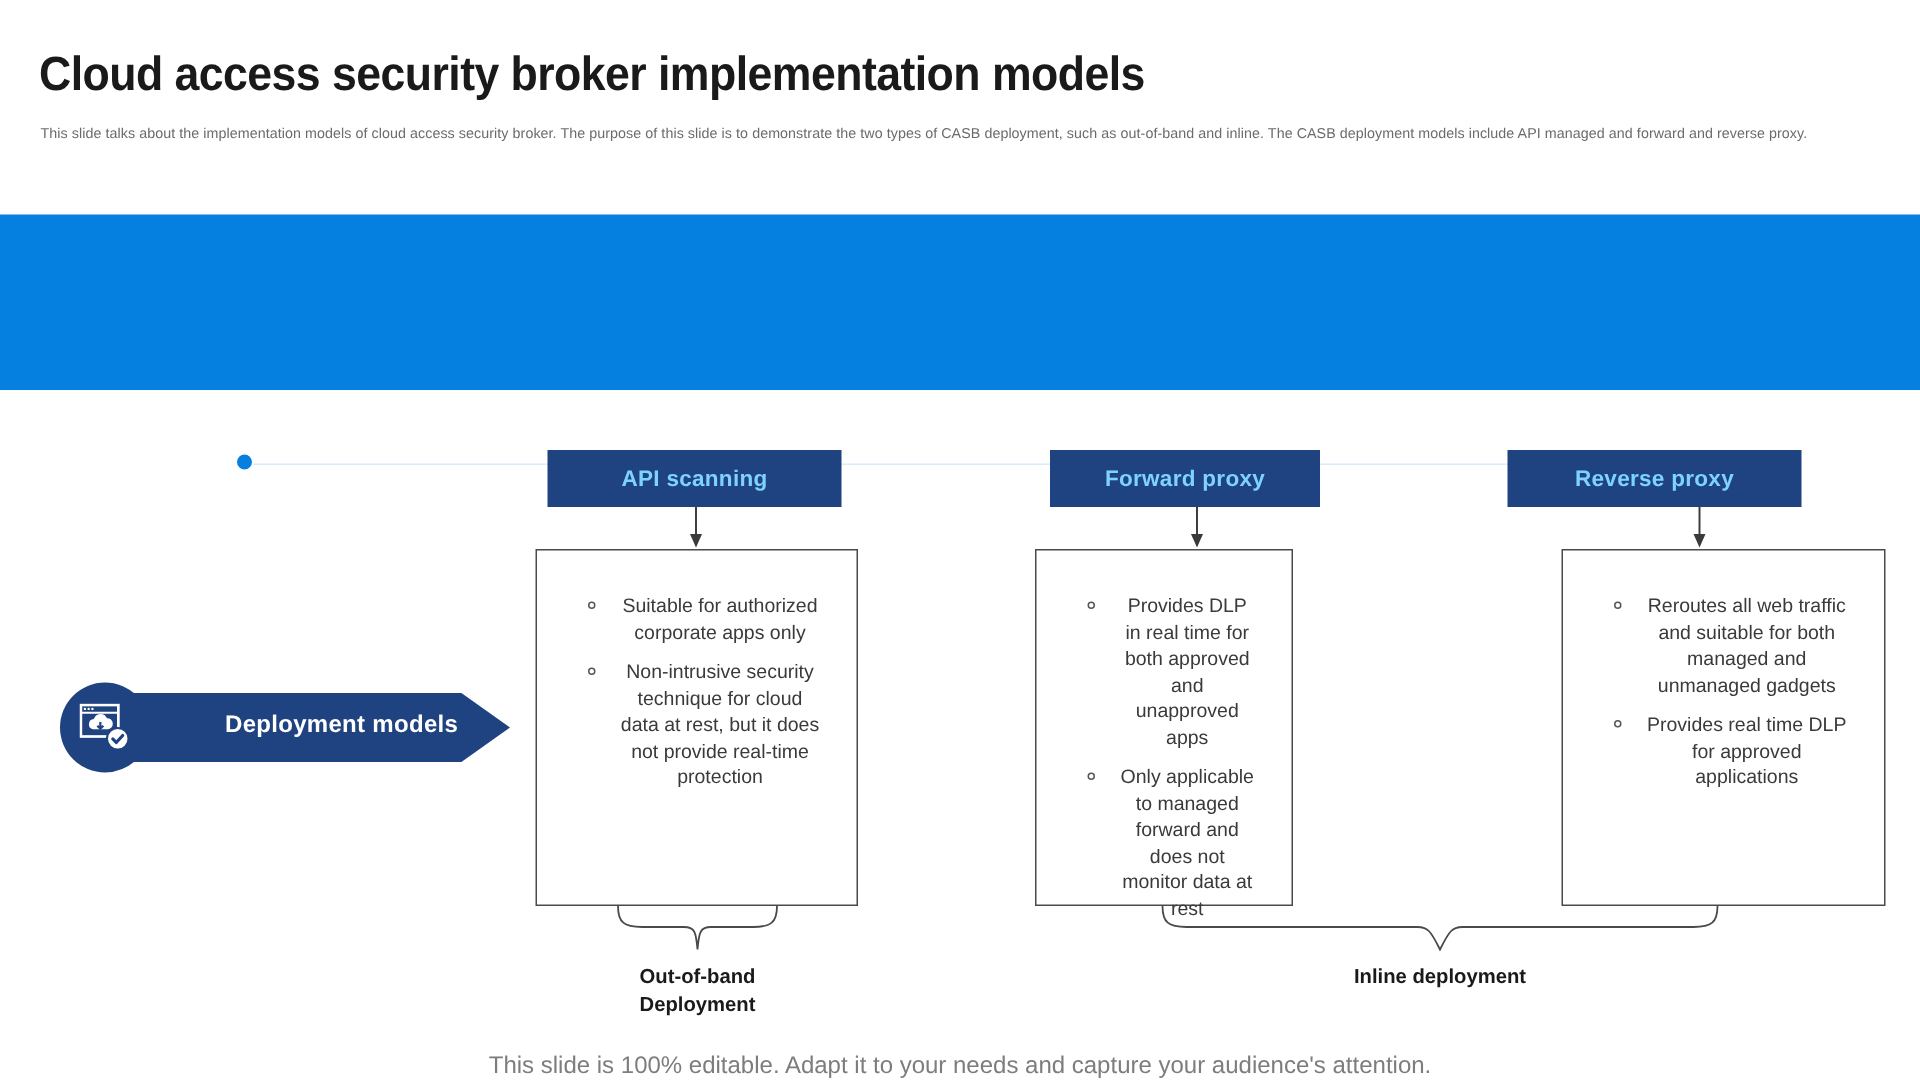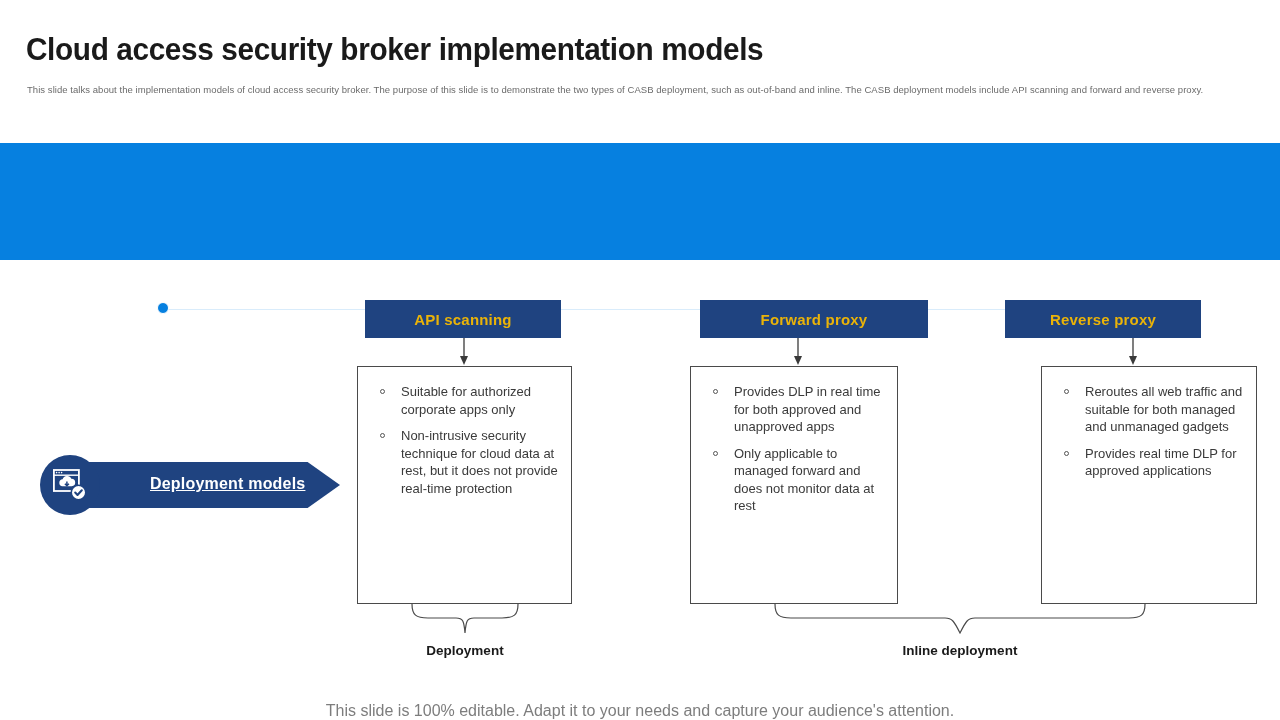--- a/index.html
+++ b/index.html
@@ -106,41 +106,40 @@
   #deploy-label {
     position: absolute;
     left: 110px;
     top: 20px;
     width: 190px;
     color: #ffffff;
     font-size: 16px;
     font-weight: bold;
     font-family: "Liberation Sans Narrow", "Liberation Sans", sans-serif;
     letter-spacing: 0.2px;
-    text-decoration: underline;
   }
   #deploy-circle {
     position: absolute;
     left: 0;
     top: 0;
     width: 60px;
     height: 60px;
     border-radius: 50%;
     background: #1f4380;
   }
   #deploy-circle svg { position: absolute; left: 13px; top: 14px; }
 
   
   .col { position: absolute; top: 300px; }
   .col-head {
     position: absolute;
     top: 0;
     height: 38px;
     background: #1f4380;
-    color: #eab308;
+    color: #7dd3fc;
     font-size: 15px;
     font-weight: bold;
     font-family: "Liberation Sans Narrow", "Liberation Sans", sans-serif;
     display: flex;
     align-items: center;
     justify-content: center;
     letter-spacing: 0.2px;
   }
   .col-arrow {
     position: absolute;
@@ -154,23 +153,24 @@
     height: 238px;
     border: 1px solid #4a4a4a;
     box-sizing: border-box;
     background: #ffffff;
   }
   .bullets {
     position: absolute;
     left: 22px;
     top: 16px;
     right: 12px;
-    margin: 0;
+    margin: 12px;
     padding: 0;
     list-style: none;
+    text-align: center;
   }
   .bullets li {
     position: relative;
     padding-left: 21px;
     margin-bottom: 9px;
     font-size: 13px;
     line-height: 17.5px;
     color: #3a3a3a;
   }
   .bullets li::before {
@@ -205,21 +205,21 @@
     width: 1280px;
     text-align: center;
     font-size: 16px;
     color: #7d7d7d;
   }
 </style>
 </head>
 <body>
 
 <div id="slide-title">Cloud access security broker implementation models</div>
-<div id="slide-subtitle">This slide talks about the implementation  models of cloud access security broker. The purpose of this slide is to demonstrate the two types of CASB deployment, such as out-of-band and inline. The CASB deployment models include API scanning and forward and reverse proxy.</div>
+<div id="slide-subtitle">This slide talks about the implementation  models of cloud access security broker. The purpose of this slide is to demonstrate the two types of CASB deployment, such as out-of-band and inline. The CASB deployment models include API managed and forward and reverse proxy.</div>
 
 <div id="banner">
   <div id="banner-line"></div>
 
   <div class="tl-node" style="left:164px">
     <div class="tl-dot"></div>
     <div class="tl-label">Can be implemented on-premise or cloud</div>
   </div>
   <div class="tl-node" style="left:482px">
     <div class="tl-dot"></div>
@@ -261,26 +261,26 @@
   </svg>
   <div class="col-box" style="left:357px;width:215px">
     <ul class="bullets">
       <li>Suitable for authorized corporate apps only</li>
       <li>Non-intrusive security technique for cloud data at rest, but it does not provide real-time protection</li>
     </ul>
   </div>
 </div>
 
 <div class="col">
-  <div class="col-head" style="left:700px;width:228px">Forward proxy</div>
+  <div class="col-head" style="left:700px;width:180px">Forward proxy</div>
   <svg class="col-arrow" style="left:793px;width:10px;height:28px" viewBox="0 0 10 28">
     <line x1="5" y1="0" x2="5" y2="19" stroke="#3a3a3a" stroke-width="1.3"></line>
     <polygon points="5,27 1,18 9,18" fill="#3a3a3a"></polygon>
   </svg>
-  <div class="col-box" style="left:690px;width:208px">
+  <div class="col-box" style="left:690px;width:172px">
     <ul class="bullets">
       <li>Provides DLP in real time for both approved  and unapproved apps</li>
       <li>Only applicable to managed forward and does not monitor data at rest</li>
     </ul>
   </div>
 </div>
 
 <div class="col">
   <div class="col-head" style="left:1005px;width:196px">Reverse proxy</div>
   <svg class="col-arrow" style="left:1128px;width:10px;height:28px" viewBox="0 0 10 28">
@@ -292,20 +292,21 @@
       <li>Reroutes all web traffic and suitable for both managed and unmanaged gadgets</li>
       <li>Provides real time DLP for approved applications</li>
     </ul>
   </div>
 </div>
 
 <svg class="brace" style="left:410px;top:603px;width:110px;height:32px" viewBox="0 0 110 32">
   <path d="M2,1 C2,12 6,15 18,15 L46,15 C53,15 54,18 55,30 C56,18 57,15 64,15 L92,15 C104,15 108,12 108,1" fill="none" stroke="#4a4a4a" stroke-width="1.2"></path>
 </svg>
 <div class="brace-caption" style="left:365px;top:641px;width:200px">
+  <div>Out-of-band</div>
   <div>Deployment</div>
 </div>
 
 <svg class="brace" style="left:773px;top:603px;width:374px;height:32px" viewBox="0 0 374 32">
   <path d="M2,1 C2,12 6,15 18,15 L172,15 C179,15 181,18 187,30 C193,18 195,15 202,15 L356,15 C368,15 372,12 372,1" fill="none" stroke="#4a4a4a" stroke-width="1.2"></path>
 </svg>
 <div class="brace-caption" style="left:860px;top:641px;width:200px">
   <div>Inline deployment</div>
 </div>
 

